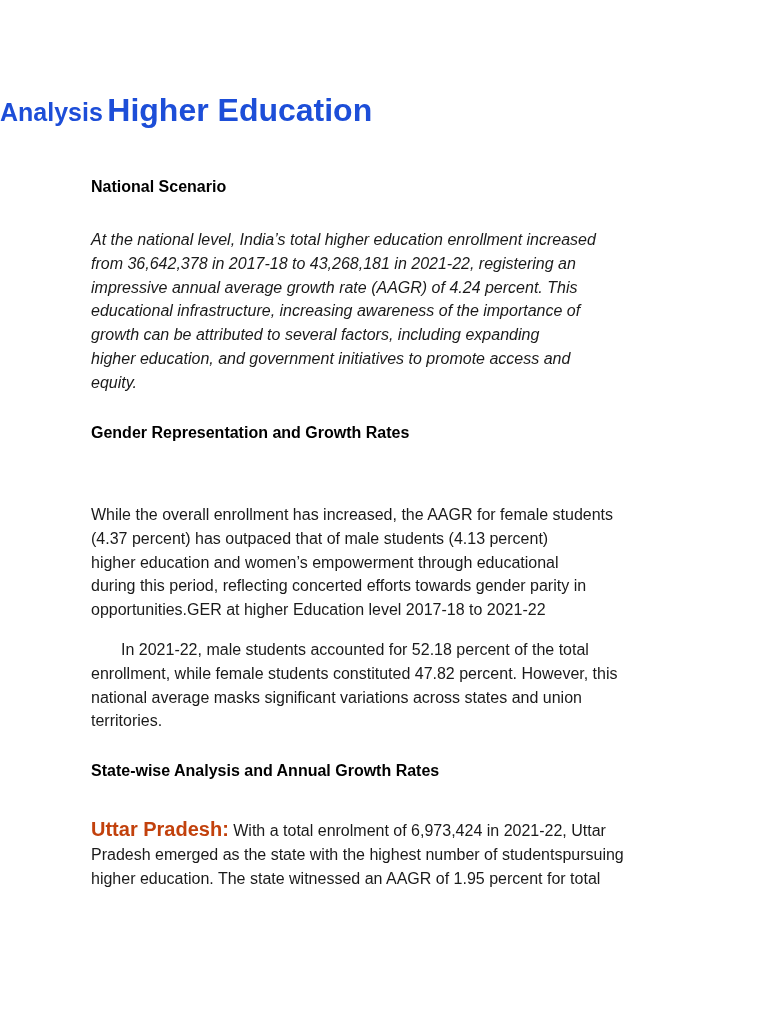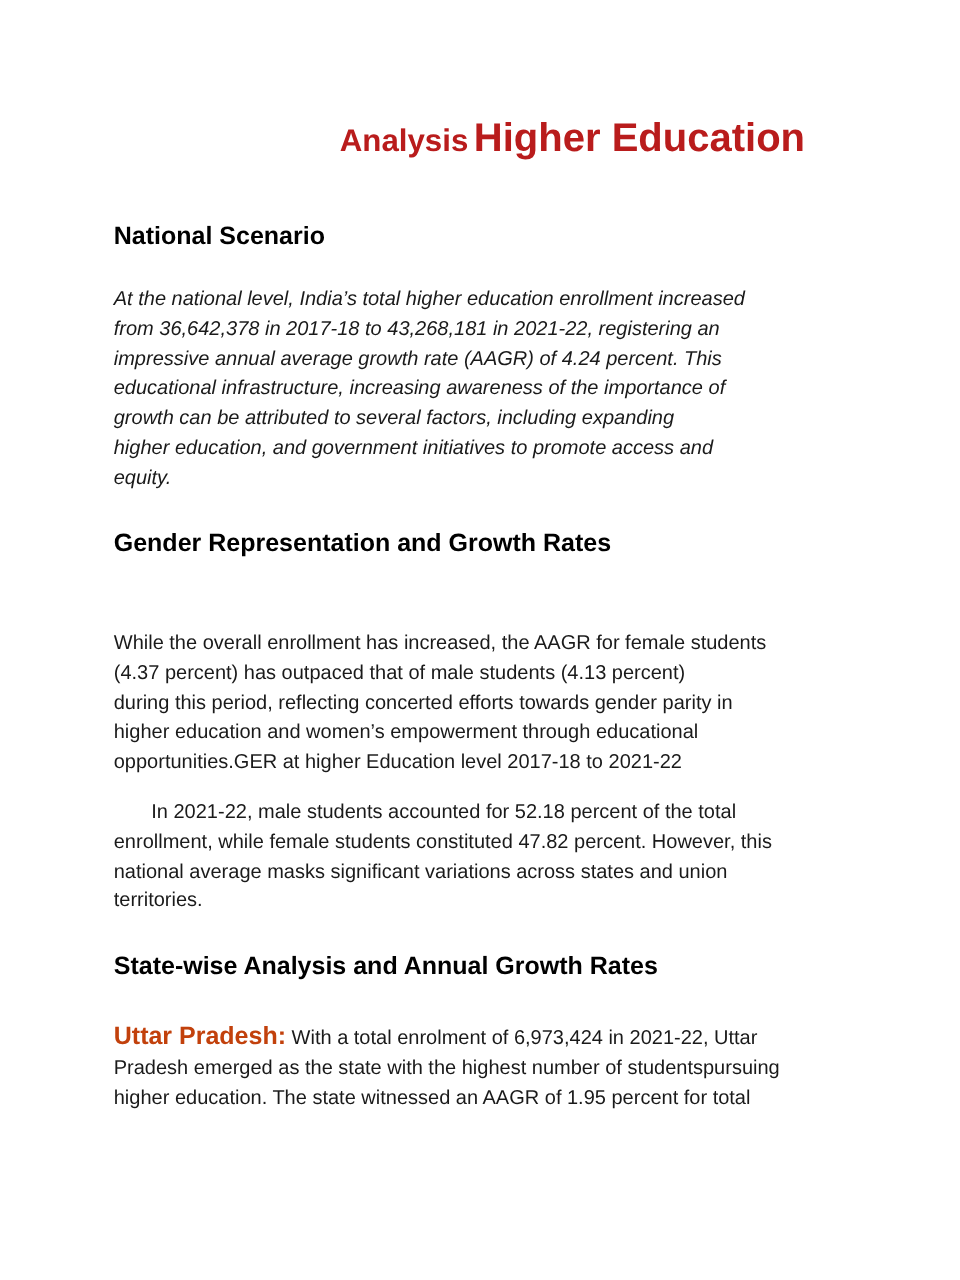--- a/index.html
+++ b/index.html
@@ -20,31 +20,31 @@
       left: 0; top: 0;
       width: 768px;
       height: 1024px;
       background: #ffffff;
     }
     .title {
       position: absolute;
       left: 0;
       width: 644px;
       top: 92px;
-      text-align: right;
+      text-align: left;
       font-weight: bold;
-      color: #b91c1c;
+      color: #1d4ed8;
       white-space: nowrap;
     }
     .title .small { font-size: 25px; }
     .title .big { font-size: 32px; }
     .heading {
       position: absolute;
       left: 91px;
-      font-size: 20px;
+      font-size: 16px;
       font-weight: bold;
       color: #000;
       white-space: nowrap;
     }
     .para {
       position: absolute;
       left: 91px;
       width: 600px;
       font-size: 16px;
       line-height: 23.8px;
@@ -76,22 +76,22 @@
     <span class="line">educational infrastructure, increasing awareness of the importance of</span>
     <span class="line">growth can be attributed to several factors, including expanding</span>
     <span class="line">higher education, and government initiatives to promote access and</span>
     <span class="line">equity.</span>
   </div>
 
   <div class="heading" style="top:424px;">Gender Representation and Growth Rates</div>
   <div class="para" style="top:471px;margin-top:32px;">
     <span class="line">While the overall enrollment has increased, the AAGR for female students</span>
     <span class="line">(4.37 percent) has outpaced that of male students (4.13 percent)</span>
+    <span class="line">higher education and women’s empowerment through educational</span>
     <span class="line">during this period, reflecting concerted efforts towards gender parity in</span>
-    <span class="line">higher education and women’s empowerment through educational</span>
     <span class="line">opportunities.GER at higher Education level 2017-18 to 2021-22</span>
   </div>
 
   <div class="para" style="top:638px;">
     <span class="line indent">In 2021-22, male students accounted for 52.18 percent of the total</span>
     <span class="line">enrollment, while female students constituted 47.82 percent. However, this</span>
     <span class="line">national average masks significant variations across states and union</span>
     <span class="line">territories.</span>
   </div>
 

